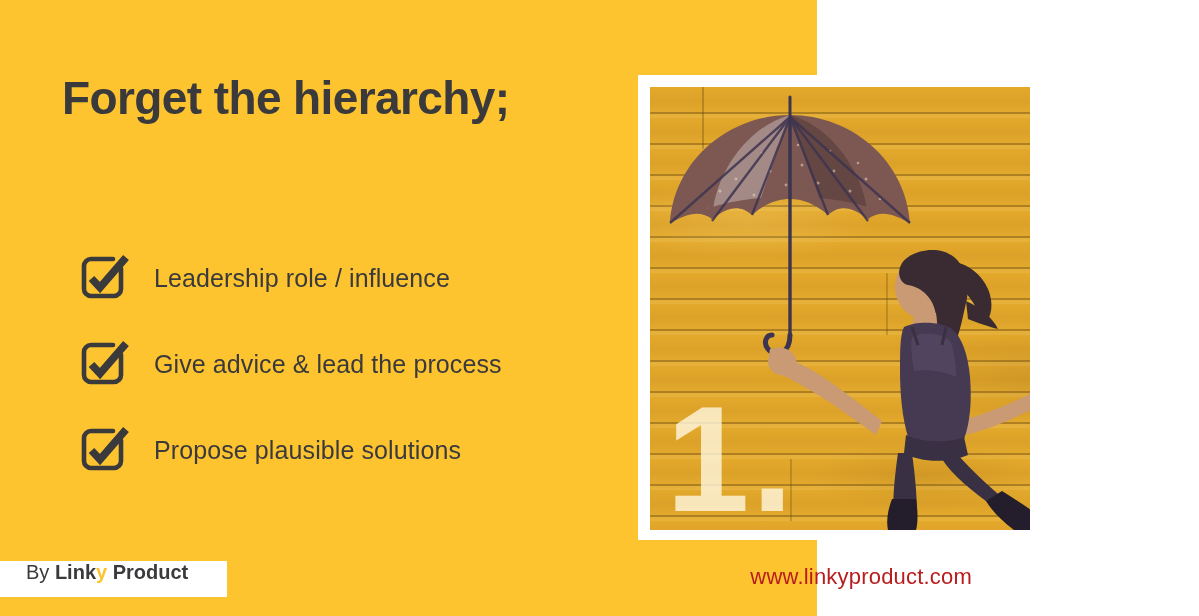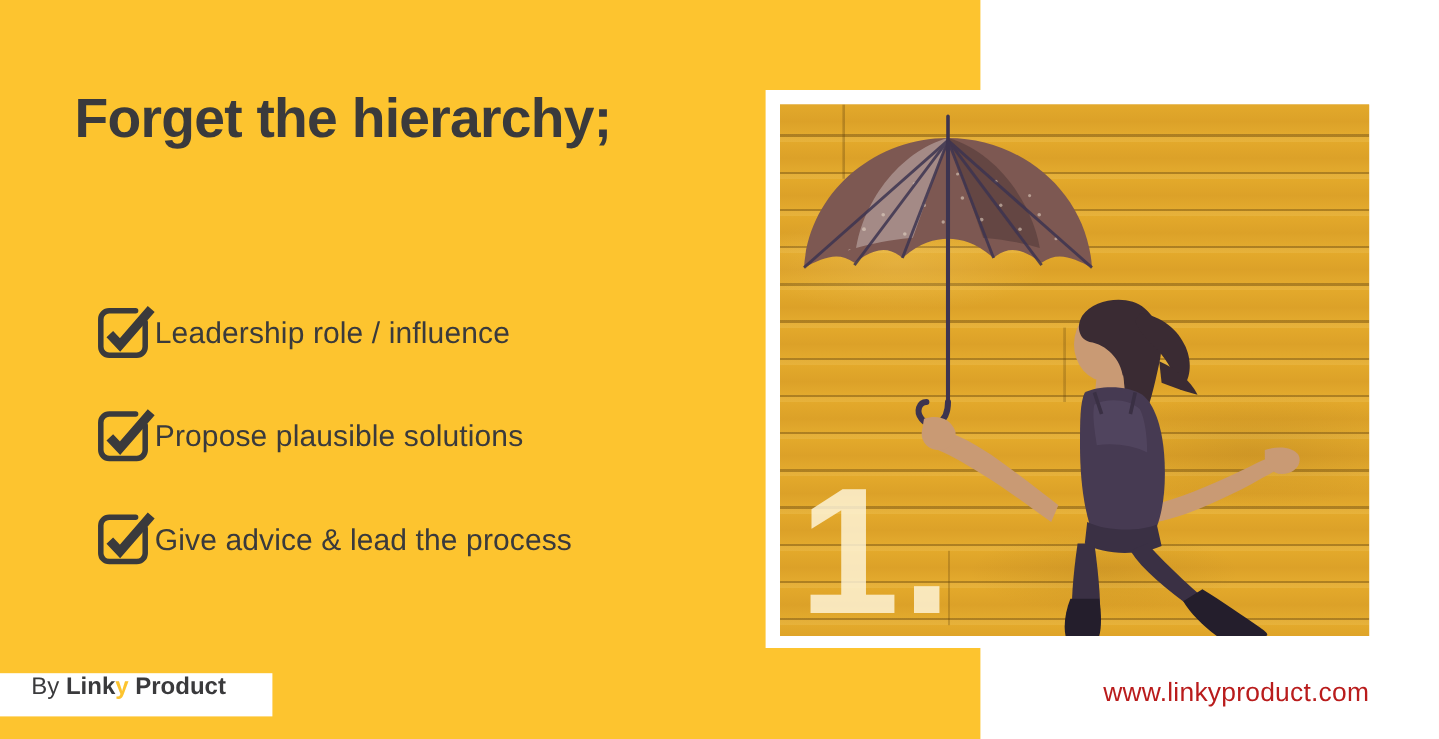--- a/index.html
+++ b/index.html
@@ -7,21 +7,21 @@
     padding: 0;
     background: #ffffff;
   }
   body {
     font-family: "Liberation Sans", sans-serif;
     -webkit-font-smoothing: antialiased;
   }
 
   #slide {
     position: relative;
-    width: 1199px;
+    width: 1030px;
     height: 616px;
     background: #ffffff;
     overflow: hidden;
   }
 
   
   .yellow-panel {
     position: absolute;
     left: 0;
     top: 0;
@@ -79,20 +79,21 @@
   .check-icon svg {
     position: absolute;
     left: -2px;
     top: -4px;
     width: 56px;
     height: 56px;
     display: block;
   }
 
   .check-label {
+    margin-left: 25px;
     color: #3A3A3C;
     font-size: 25px;
     font-weight: 400;
     letter-spacing: 0.1px;
     white-space: nowrap;
   }
 
   
   .photo-frame {
     position: absolute;
@@ -225,31 +226,31 @@
       <span class="check-label">Leadership role / influence</span>
     </div>
 
     <div class="check-row">
       <span class="check-icon">
         <svg viewBox="0 0 56 56" xmlns="http://www.w3.org/2000/svg">
           <path d="M44 19.5 V40 a7 7 0 0 1 -7 7 H14 a7 7 0 0 1 -7 -7 V17 a7 7 0 0 1 7 -7 H36" fill="none" stroke="#3A3A3C" stroke-width="4.6" stroke-linecap="round"></path>
           <path d="M14.5 29.5 L23 38.5 L49 8.5" fill="none" stroke="#3A3A3C" stroke-width="7.6" stroke-linecap="butt" stroke-linejoin="miter"></path>
         </svg>
       </span>
-      <span class="check-label">Propose plausible solutions</span>
+      <span class="check-label">Give advice &amp; lead the process</span>
     </div>
 
     <div class="check-row">
       <span class="check-icon">
         <svg viewBox="0 0 56 56" xmlns="http://www.w3.org/2000/svg">
           <path d="M44 19.5 V40 a7 7 0 0 1 -7 7 H14 a7 7 0 0 1 -7 -7 V17 a7 7 0 0 1 7 -7 H36" fill="none" stroke="#3A3A3C" stroke-width="4.6" stroke-linecap="round"></path>
           <path d="M14.5 29.5 L23 38.5 L49 8.5" fill="none" stroke="#3A3A3C" stroke-width="7.6" stroke-linecap="butt" stroke-linejoin="miter"></path>
         </svg>
       </span>
-      <span class="check-label">Give advice &amp; lead the process</span>
+      <span class="check-label">Propose plausible solutions</span>
     </div>
 
   </div>
 
   <div class="photo-frame"></div>
 
   <div class="photo">
     <div class="wall"></div>
 
     <svg class="figure-svg" viewBox="0 0 491 443" xmlns="http://www.w3.org/2000/svg">

